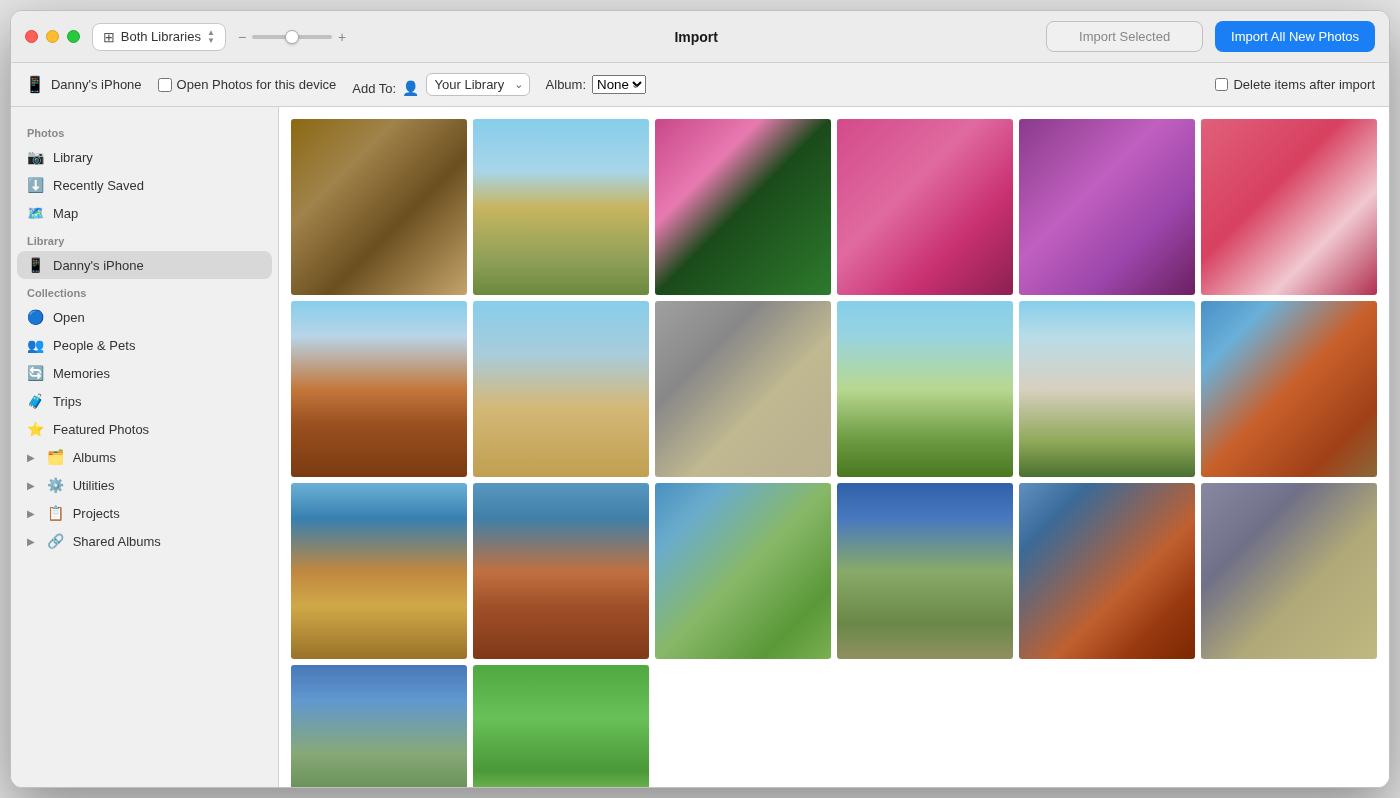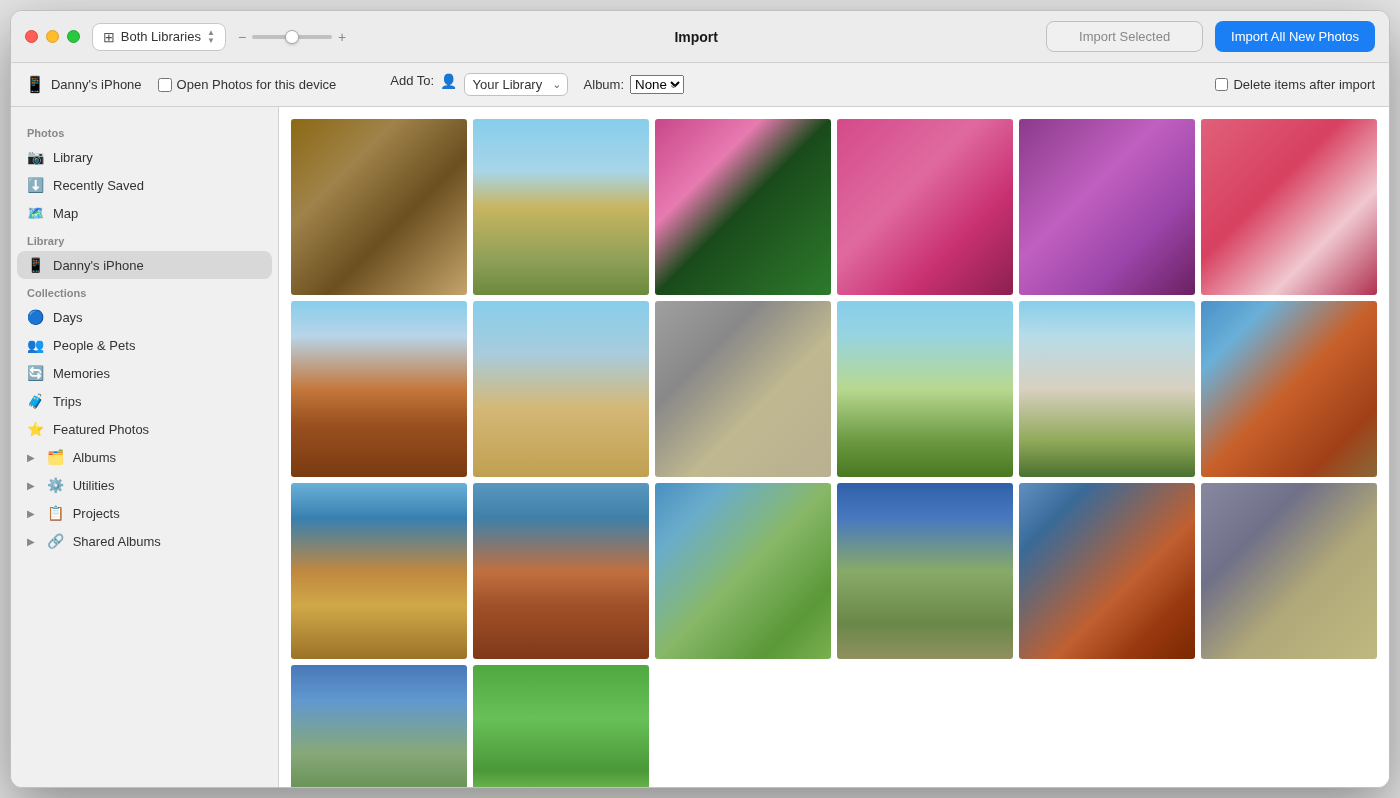--- a/index.html
+++ b/index.html
@@ -149,25 +149,24 @@
       gap: 5px;
       font-size: 13px;
       color: #333;
     }
     .open-photos-label input[type="checkbox"] {
       width: 14px;
       height: 14px;
     }
     .add-to-section {
       display: flex;
-      align-items: flex-start;
-      gap: 6px;
-      font-size: 13px;
-      color: #333;
-      margin-left: 38px;
+      align-items: flex-end;
+      gap: 6px;
+      font-size: 13px;
+      color: #333;
     }
     .add-to-section select {
       border: 1px solid #c0c0c0;
       border-radius: 6px;
       padding: 3px 24px 3px 8px;
       font-size: 13px;
       background: white;
       color: #333;
       -webkit-appearance: none;
       appearance: none;
@@ -380,21 +379,21 @@
 
       <div class="sidebar-section-label">Library</div>
       <div class="sidebar-item active">
         <span class="sidebar-item-icon">📱</span>
         <span>Danny's iPhone</span>
       </div>
 
       <div class="sidebar-section-label">Collections</div>
       <div class="sidebar-item">
         <span class="sidebar-item-icon">🔵</span>
-        <span>Days</span>
+        <span>Open</span>
       </div>
       <div class="sidebar-item">
         <span class="sidebar-item-icon">👥</span>
         <span>People &amp; Pets</span>
       </div>
       <div class="sidebar-item">
         <span class="sidebar-item-icon">🔄</span>
         <span>Memories</span>
       </div>
       <div class="sidebar-item">

